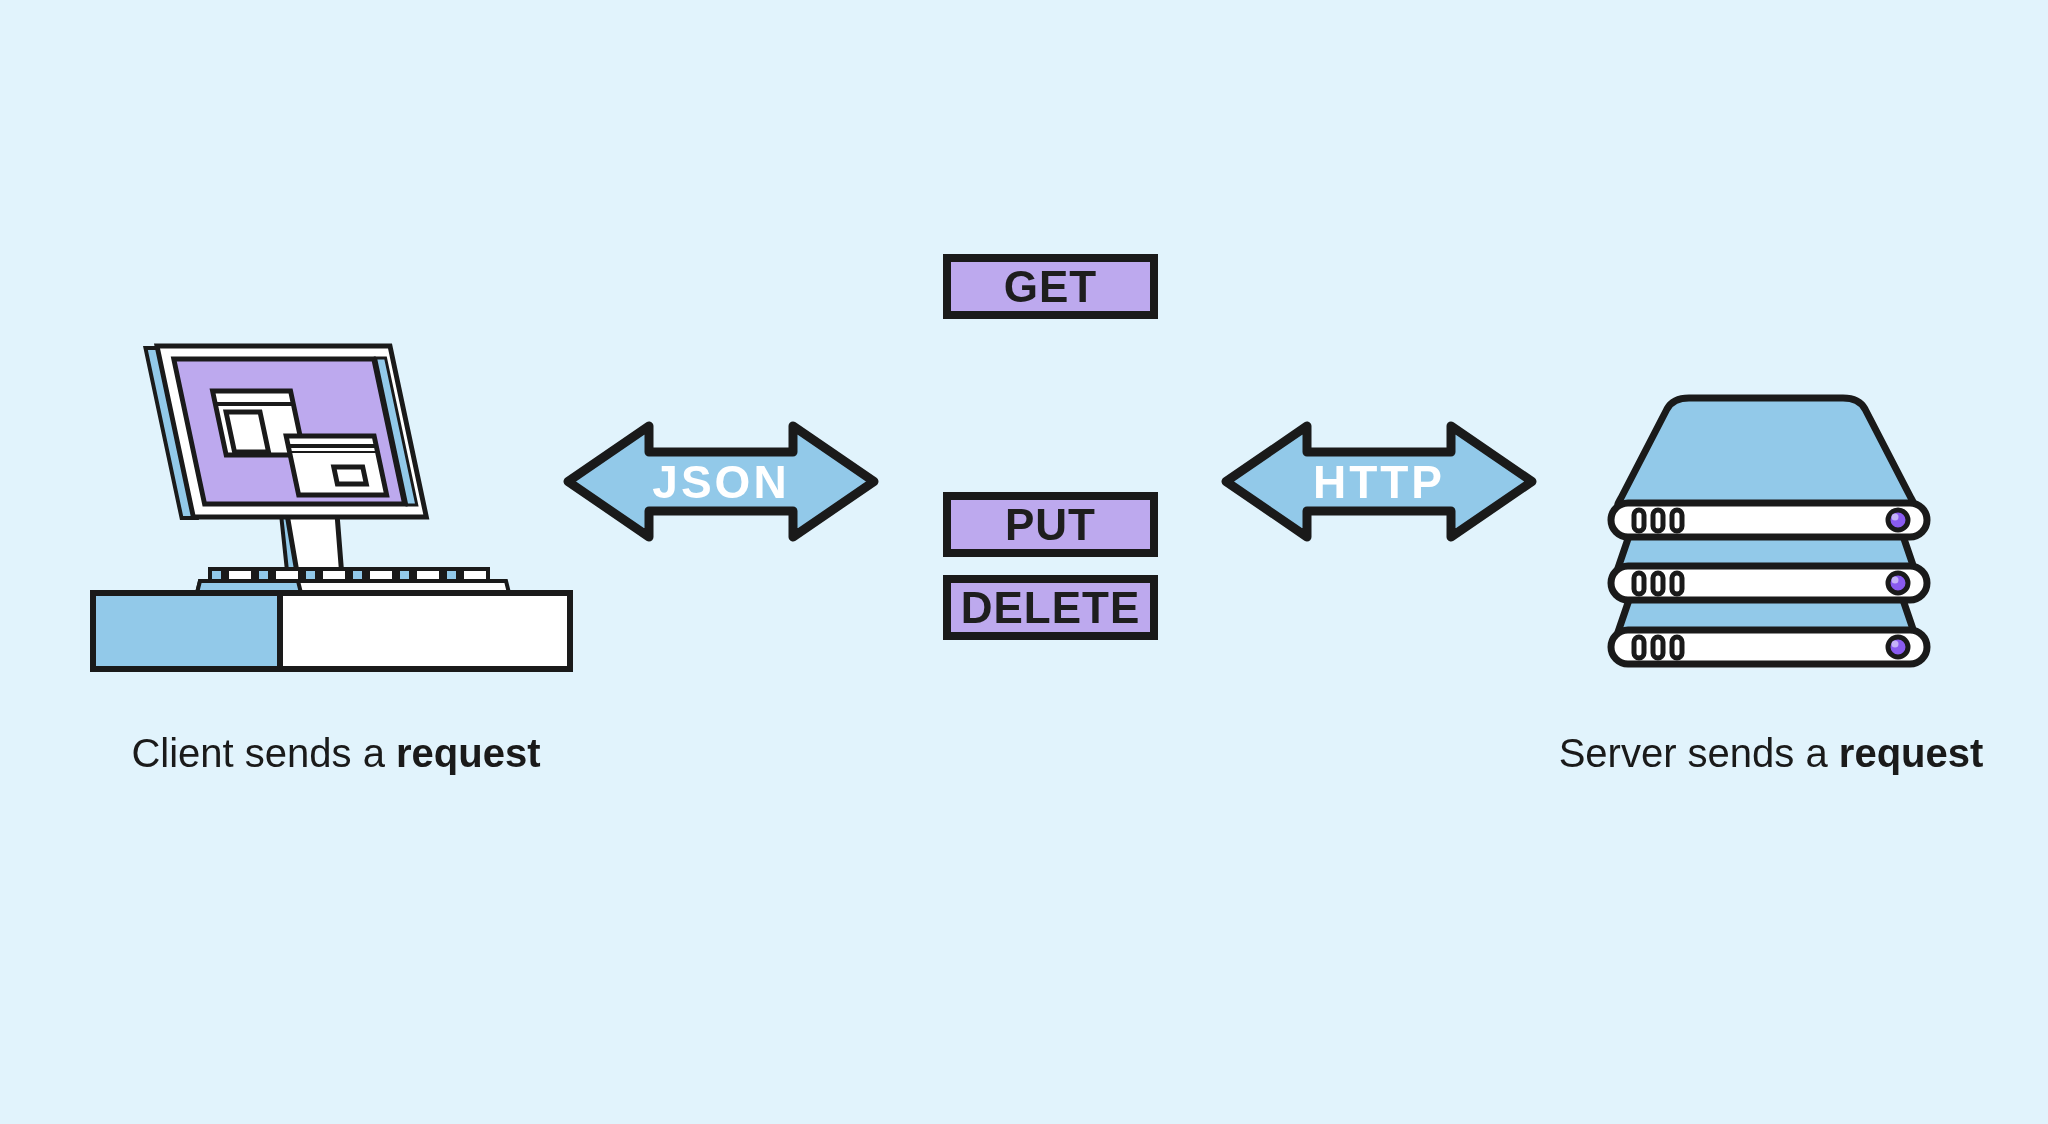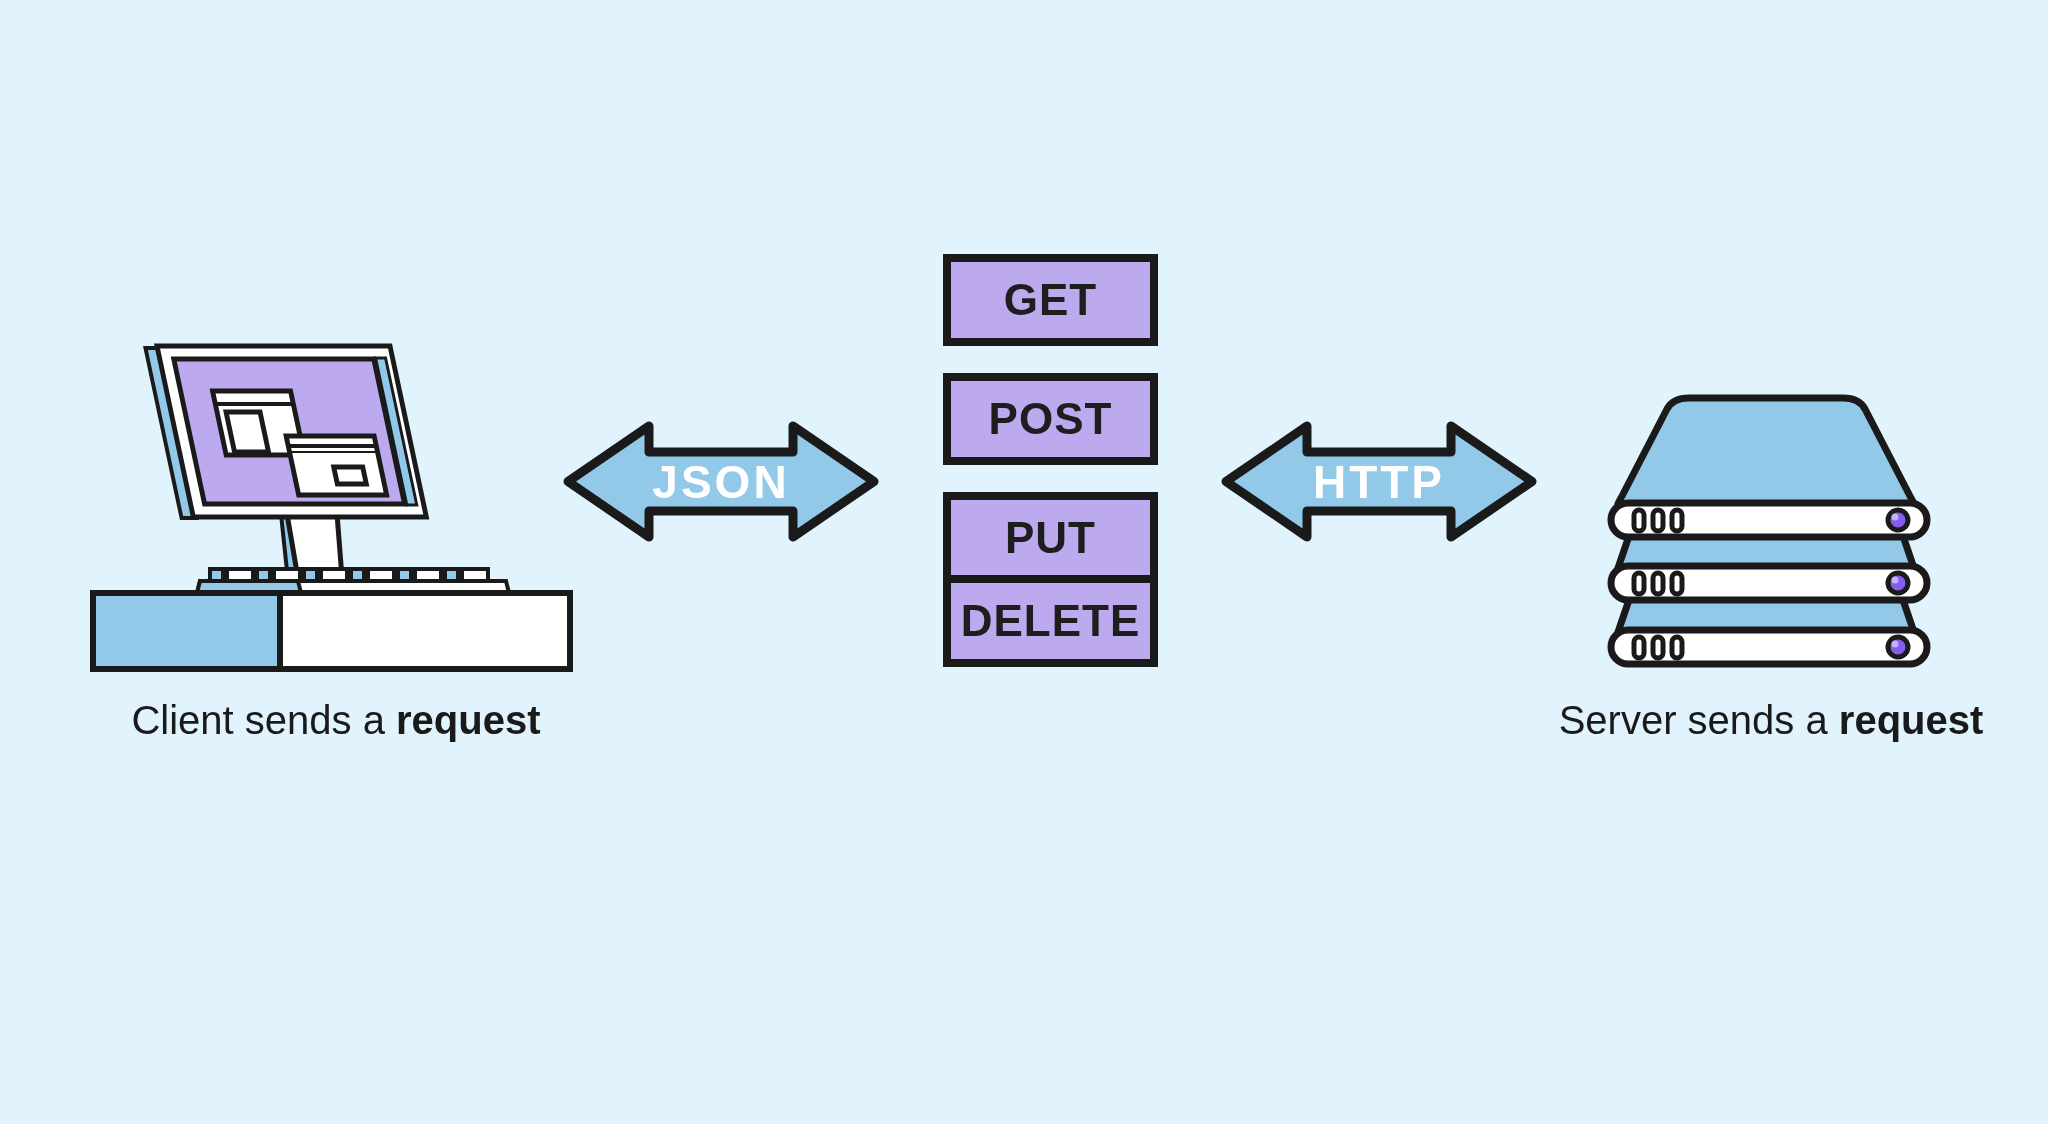--- a/index.html
+++ b/index.html
@@ -11,41 +11,41 @@
     background: #e1f3fc;
     overflow: hidden;
   }
   .abs { position: absolute; }
 
   
   .method-box {
     position: absolute;
     left: 943px;
     width: 215px;
-    height: 92px;
+    height: 65px;
     box-sizing: border-box;
     background: #bda9ee;
     border: 8px solid #1a1a1a;
     display: flex;
     align-items: center;
     justify-content: center;
     font-size: 44px;
     font-weight: 700;
     letter-spacing: 1px;
     color: #1e1e1e;
   }
   .method-get    { top: 254px; }
   .method-post   { top: 373px; }
   .method-put    { top: 492px; }
   .method-delete { top: 575px; }
 
   
   .caption {
     position: absolute;
-    top: 696px;
+    top: 729px;
     transform: translateX(-50%);
     font-size: 40px;
     color: #1a1a1a;
     white-space: nowrap;
     line-height: 48px;
   }
   .caption .bold { font-weight: 700; }
   .caption-client  { left: 336px; }
   .caption-methods { left: 1054px; font-weight: 700; }
   .caption-server  { left: 1771px; }
@@ -127,23 +127,20 @@
   </svg>
 
   <svg class="abs" style="left:1221px; top:418px;" width="316" height="127" viewBox="0 0 316 127">
     <path d="M 5 63.5 L 86 8 L 86 34 L 230 34 L 230 8 L 311 63.5 L 230 119 L 230 93 L 86 93 L 86 119 Z" fill="#92c9e9" stroke="#1a1a1a" stroke-width="9" stroke-linejoin="round"></path>
     <text class="arrow-label" x="158" y="80" text-anchor="middle">HTTP</text>
   </svg>
 
   <div class="method-box method-get">
     <span>GET</span>
   </div>
-  <div class="method-box method-post">
-    <span>POST</span>
-  </div>
   <div class="method-box method-put">
     <span>PUT</span>
   </div>
   <div class="method-box method-delete">
     <span>DELETE</span>
   </div>
 
   <svg class="abs" style="left:1605px; top:392px;" width="330" height="280" viewBox="0 0 330 280">
 
     <path d="M 84 6 Q 68 6 62 17 L 16 106 Q 12 113 13 113 L 309 113 Q 310 113 306 106 L 260 17 Q 254 6 238 6 Z" fill="#92c9e9" stroke="#1a1a1a" stroke-width="7" stroke-linejoin="round"></path>

